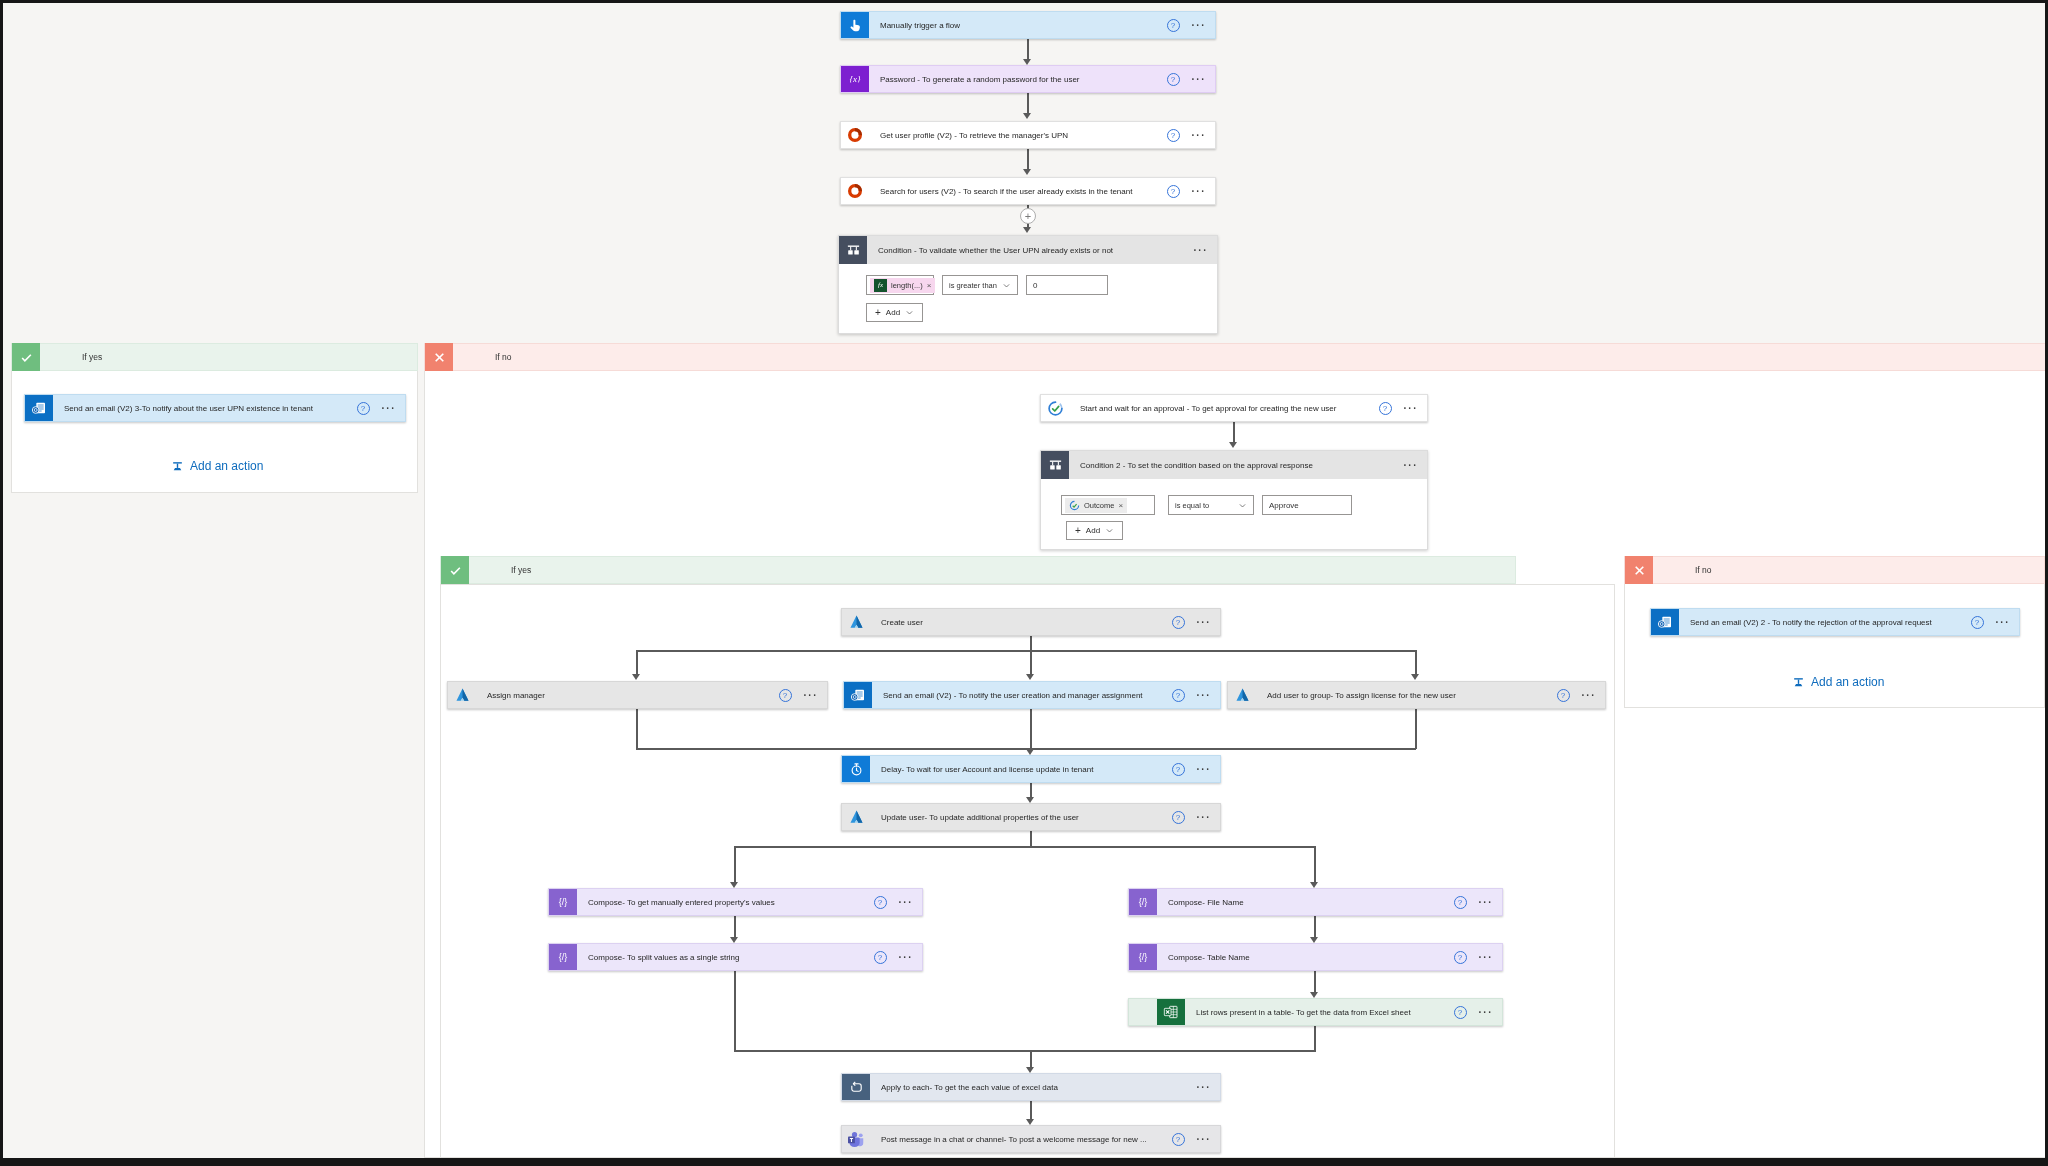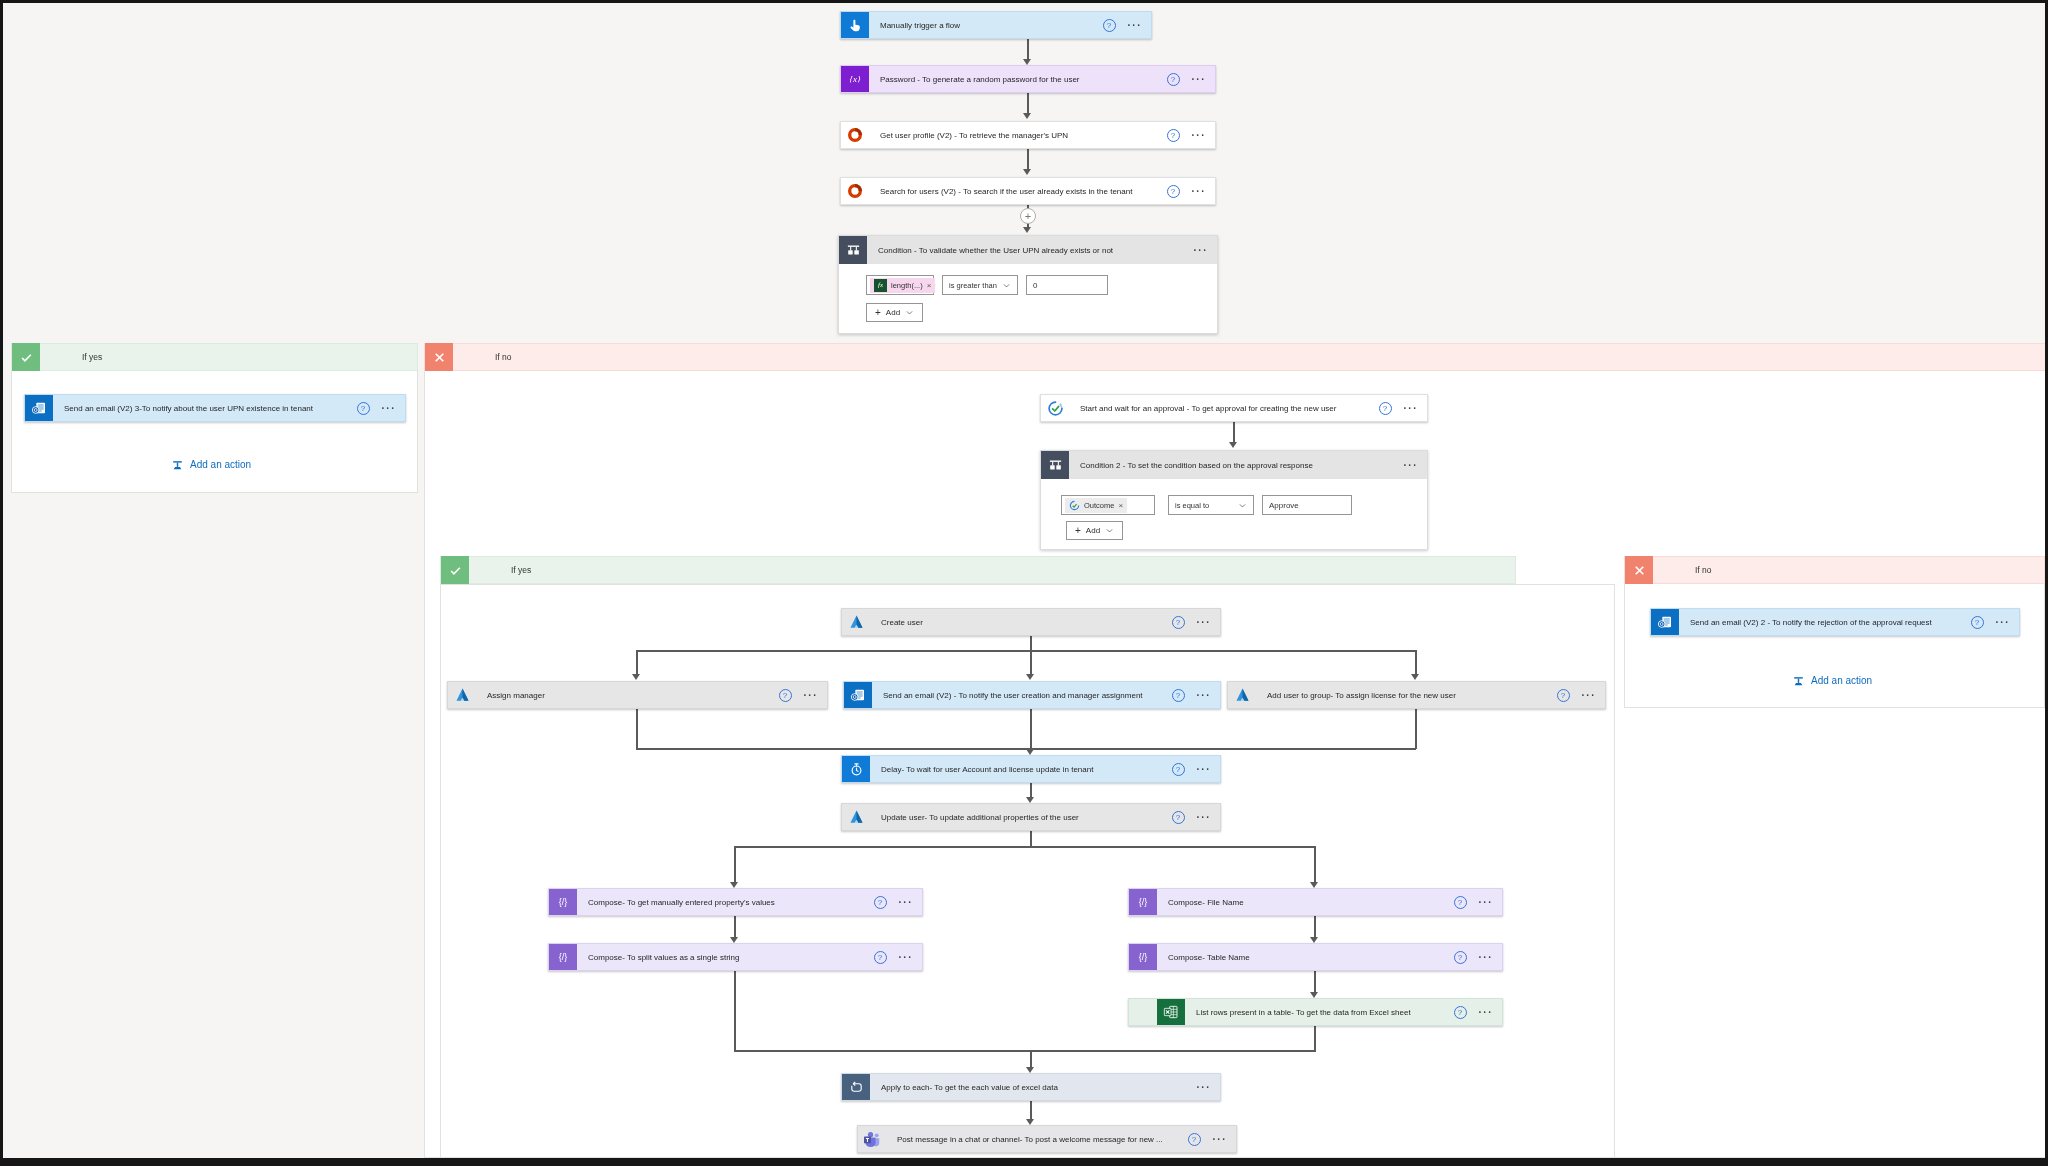--- a/index.html
+++ b/index.html
@@ -18,42 +18,42 @@
         box-shadow:0 1px 2px rgba(0,0,0,.22);font-size:8px;color:#262626;cursor:pointer;}
   .card .nicon{width:28px;height:26px;flex:0 0 28px;display:flex;align-items:center;justify-content:center;}
   .card .ntitle{margin-left:11px;flex:1 1 auto;white-space:nowrap;overflow:hidden;}
   .v-blue{background:#d4e9f8;border-color:#bfdcf0;}
   .v-purple{background:#eee2fa;border-color:#dfccf3;}
   .v-white{background:#ffffff;border-color:#e0e0e0;}
   .v-gray{background:#e6e6e6;border-color:#d7d7d7;}
   .v-lav{background:#ece6fa;border-color:#dcd1f1;}
   .v-green{background:#e5f0e9;border-color:#d3e5da;padding-left:28px;}
   .v-slate{background:#e2e7ef;border-color:#d2dae6;}
-  .v-grayt{background:#e6e6e8;border-color:#d7d7d9;margin-left:16px;}
+  .v-grayt{background:#e6e6e8;border-color:#d7d7d9;}
   .help{width:13px;height:13px;border-radius:50%;border:1px solid #3674d9;color:#3674d9;font-size:8px;
         line-height:11px;text-align:center;flex:0 0 13px;margin-right:12px;box-sizing:border-box;}
   .dots{color:#3d3d3d;font-size:10px;letter-spacing:1.5px;margin-right:9px;font-weight:bold;flex:0 0 auto;}
   .cond{position:absolute;background:#fff;border:1px solid #dcdcdc;box-shadow:0 1px 3px rgba(0,0,0,.2);box-sizing:border-box;}
   .chead{height:28px;display:flex;align-items:center;background:#e4e4e4;font-size:8px;color:#262626;cursor:pointer;}
   .chead .nicon{width:28px;height:28px;background:#454e5f;flex:0 0 28px;display:flex;align-items:center;justify-content:center;}
   .chead .ntitle{margin-left:11px;flex:1 1 auto;white-space:nowrap;}
   .chipbox{position:absolute;height:20px;border:1px solid #979593;background:#fff;display:flex;
            align-items:center;padding:0 3px;box-sizing:border-box;}
   .chip{height:15px;display:flex;align-items:center;padding:0 4px;font-size:7.5px;gap:4px;color:#333;}
   .chip .x{font-size:8px;color:#555;cursor:pointer;}
   .fxsq{width:13px;height:13px;background:#14532d;color:#fff;font-size:7px;font-style:italic;
         display:flex;align-items:center;justify-content:center;font-family:"Liberation Serif",serif;}
   .dd{position:absolute;height:20px;border:1px solid #979593;background:#fff;display:flex;align-items:center;
       justify-content:space-between;font-size:7.5px;color:#333;padding:0 6px;box-sizing:border-box;cursor:pointer;}
   .tin{position:absolute;height:20px;border:1px solid #979593;background:#fff;font-size:8px;color:#333;
        padding:0 6px;box-sizing:border-box;font-family:inherit;}
   .addbtn{position:absolute;height:19px;border:1px solid #979593;background:#fff;display:flex;align-items:center;
           gap:5px;font-size:8px;color:#2b2b2b;padding:0 8px;box-sizing:border-box;cursor:pointer;}
   .plusg{font-size:10px;color:#333;}
-  .addact{position:absolute;display:flex;align-items:flex-start;gap:6px;color:#0f6cbd;font-size:10px;cursor:pointer;}
+  .addact{position:absolute;display:flex;align-items:flex-end;gap:6px;color:#0f6cbd;font-size:12px;cursor:pointer;}
   .vl,.hl{position:absolute;background:#5a5a5a;}
   .vl{width:1.6px;}.hl{height:1.6px;}
   .va{position:absolute;width:1.6px;background:#5a5a5a;}
   .va::after{content:"";position:absolute;left:-3.7px;bottom:-6px;border:4.5px solid transparent;
              border-top:6px solid #5a5a5a;border-bottom:0;}
   .plusc{position:absolute;width:16px;height:16px;border-radius:50%;background:#fff;border:1px solid #aeaeae;
          color:#7a7a7a;font-size:11px;line-height:14px;text-align:center;box-sizing:border-box;cursor:pointer;}
   .glyph-var{color:#fff;font-size:9px;font-family:"Liberation Serif",serif;font-style:italic;}
   .glyph-comp{color:#fff;font-size:9px;}
   .chev{flex:0 0 auto;}
@@ -127,21 +127,21 @@
   <div class="va" style="left:731px;top:913px;height:21px"></div>
   <div class="va" style="left:1311px;top:913px;height:21px"></div>
   <div class="va" style="left:1311px;top:968px;height:21px"></div>
 
   <div class="vl" style="left:731px;top:968px;height:80px"></div>
   <div class="vl" style="left:1311px;top:1023px;height:25px"></div>
   <div class="hl" style="left:731px;top:1047px;width:582px"></div>
   <div class="va" style="left:1027px;top:1047px;height:17px"></div>
   <div class="va" style="left:1027px;top:1098px;height:18px"></div>
 
-  <div class="card v-blue" style="left:837px;top:8px;width:312px">
+  <div class="card v-blue" style="left:837px;top:8px;width:376px">
     <span class="nicon" style="background:#0f7bd7">
       <svg width="15" height="15" viewBox="0 0 24 24">
           <path fill="#fff" d="M10.2 2.8c.9 0 1.6.7 1.6 1.6v6.2l3.1.5c2.4.4 4.1 1.1 4.1 3.4 0 .6-.4 2.9-1 4.3-.5 1.2-1.4 2.4-3.3 2.4h-3.4c-1.1 0-2.1-.4-2.9-1.2l-4-4c-.6-.6-.6-1.5 0-2.1.5-.5 1.4-.6 2-.1l2.2 1.7V4.4c0-.9.7-1.6 1.6-1.6z"></path>
         </svg>
       </span>
     <span class="ntitle">Manually trigger a flow</span>
     <span class="help">?</span>
     <span class="dots">···</span>
   </div>
 

